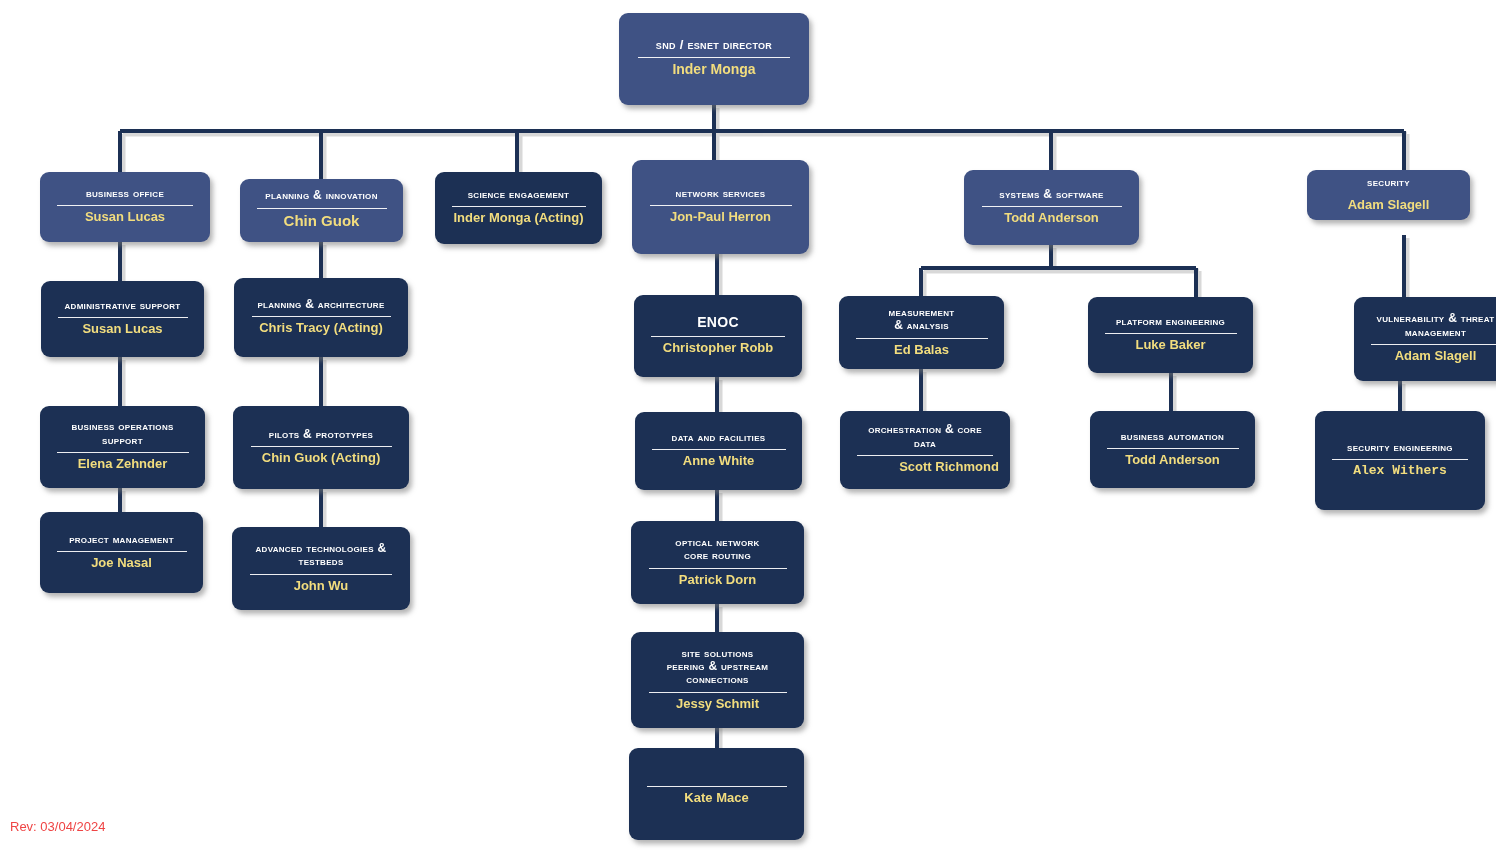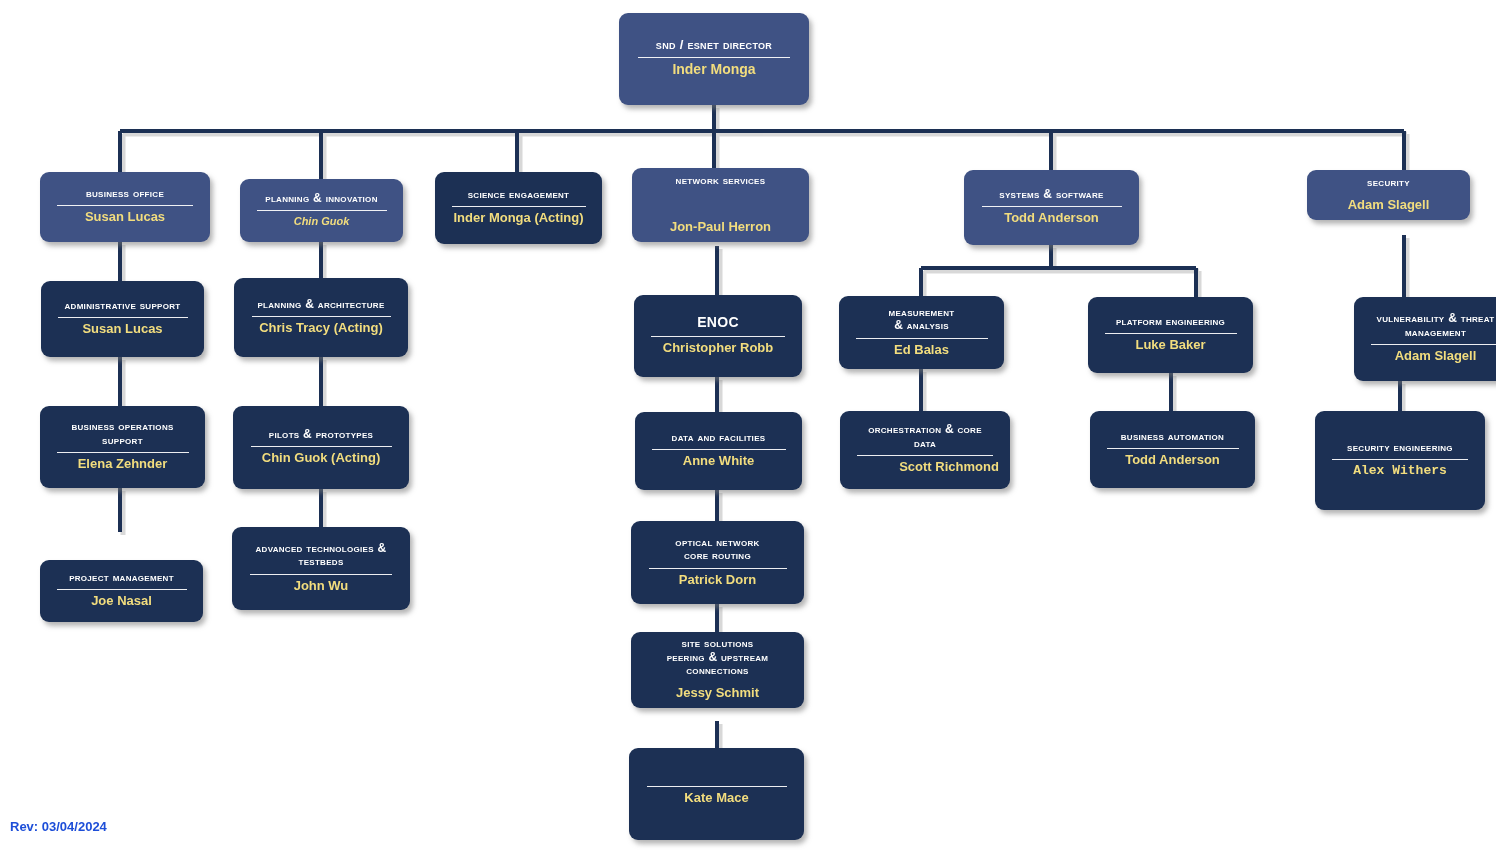--- a/index.html
+++ b/index.html
@@ -40,22 +40,22 @@
   .name{
     color:#f2dd7e;
     font-weight:bold;
     text-align:center;
     line-height:1.12;
     white-space:pre-line;
   }
 
   .footer{
     position:absolute;
-    color:#1d4ed8;
-    font-weight:bold;
+    color:#ef4444;
+    font-weight:normal;
     font-size:13px;
     z-index:4;
   }
 </style>
 </head>
 <body>
 
 <div id="chart">
 
   <svg class="links" viewBox="0 0 1496 856" xmlns="http://www.w3.org/2000/svg">
@@ -126,28 +126,28 @@
         <div class="name" style="font-size: 14px;">Inder Monga</div>
       </div>
       <div class="node light" style="left: 40px; top: 172px; width: 170px; height: 70px;">
         <div class="title" style="font-size: 12px;">Business Office</div>
         <div class="rule" style="width: 136px;"></div>
         <div class="name" style="font-size: 13px;">Susan Lucas</div>
       </div>
       <div class="node light" style="left: 240px; top: 179px; width: 163px; height: 63px;">
         <div class="title" style="font-size: 12px;">Planning &amp; Innovation</div>
         <div class="rule" style="width: 130px;"></div>
-        <div class="name" style="font-size: 11px; font-style: italic;">Chin Guok</div>
+        <div class="name" style="font-size: 15px;">Chin Guok</div>
       </div>
       <div class="node dark" style="left: 435px; top: 172px; width: 167px; height: 72px;">
         <div class="title" style="font-size: 12px;">Science Engagement</div>
         <div class="rule" style="width: 134px;"></div>
         <div class="name" style="font-size: 13px;">Inder Monga (Acting)</div>
       </div>
-      <div class="node light" style="left: 632px; top: 168px; width: 177px; height: 74px; gap: 12px;">
+      <div class="node light" style="left: 632px; top: 160px; width: 177px; height: 94px;">
         <div class="title" style="font-size: 12px;">Network Services</div>
         <div class="rule" style="width: 142px;"></div>
         <div class="name" style="font-size: 13px;">Jon-Paul Herron</div>
       </div>
       <div class="node light" style="left: 964px; top: 170px; width: 175px; height: 75px;">
         <div class="title" style="font-size: 12px;">Systems &amp; Software</div>
         <div class="rule" style="width: 140px;"></div>
         <div class="name" style="font-size: 13px;">Todd Anderson</div>
       </div>
       <div class="node light" style="left: 1307px; top: 170px; width: 163px; height: 50px;">
@@ -159,21 +159,21 @@
         <div class="title" style="font-size: 12px;">Administrative Support</div>
         <div class="rule" style="width: 130px;"></div>
         <div class="name" style="font-size: 13px;">Susan Lucas</div>
       </div>
       <div class="node dark" style="left: 40px; top: 406px; width: 165px; height: 82px;">
         <div class="title" style="font-size: 12px;">Business Operations
 Support</div>
         <div class="rule" style="width: 132px;"></div>
         <div class="name" style="font-size: 13px;">Elena Zehnder</div>
       </div>
-      <div class="node dark" style="left: 40px; top: 560px; width: 163px; height: 62px;">
+      <div class="node dark" style="left: 40px; top: 512px; width: 163px; height: 81px;">
         <div class="title" style="font-size: 12px;">Project Management</div>
         <div class="rule" style="width: 130px;"></div>
         <div class="name" style="font-size: 13px;">Joe Nasal</div>
       </div>
       <div class="node dark" style="left: 234px; top: 278px; width: 174px; height: 79px;">
         <div class="title" style="font-size: 12px;">Planning &amp; Architecture</div>
         <div class="rule" style="width: 139px;"></div>
         <div class="name" style="font-size: 13px;">Chris Tracy (Acting)</div>
       </div>
       <div class="node dark" style="left: 233px; top: 406px; width: 176px; height: 83px;">
@@ -196,21 +196,21 @@
         <div class="title" style="font-size: 12px;">Data and Facilities</div>
         <div class="rule" style="width: 134px;"></div>
         <div class="name" style="font-size: 13px;">Anne White</div>
       </div>
       <div class="node dark" style="left: 631px; top: 521px; width: 173px; height: 83px;">
         <div class="title" style="font-size: 12px;">Optical Network
 Core Routing</div>
         <div class="rule" style="width: 138px;"></div>
         <div class="name" style="font-size: 13px;">Patrick Dorn</div>
       </div>
-      <div class="node dark" style="left: 631px; top: 632px; width: 173px; height: 76px;">
+      <div class="node dark" style="left: 631px; top: 632px; width: 173px; height: 96px;">
         <div class="title" style="font-size: 12px;">Site Solutions
 Peering &amp; Upstream
 Connections</div>
         <div class="rule" style="width: 138px;"></div>
         <div class="name" style="font-size: 13px;">Jessy Schmit</div>
       </div>
       <div class="node dark" style="left: 629px; top: 748px; width: 175px; height: 92px;">
         <div class="rule" style="width: 140px;"></div>
         <div class="name" style="font-size: 13px;">Kate Mace</div>
       </div>

